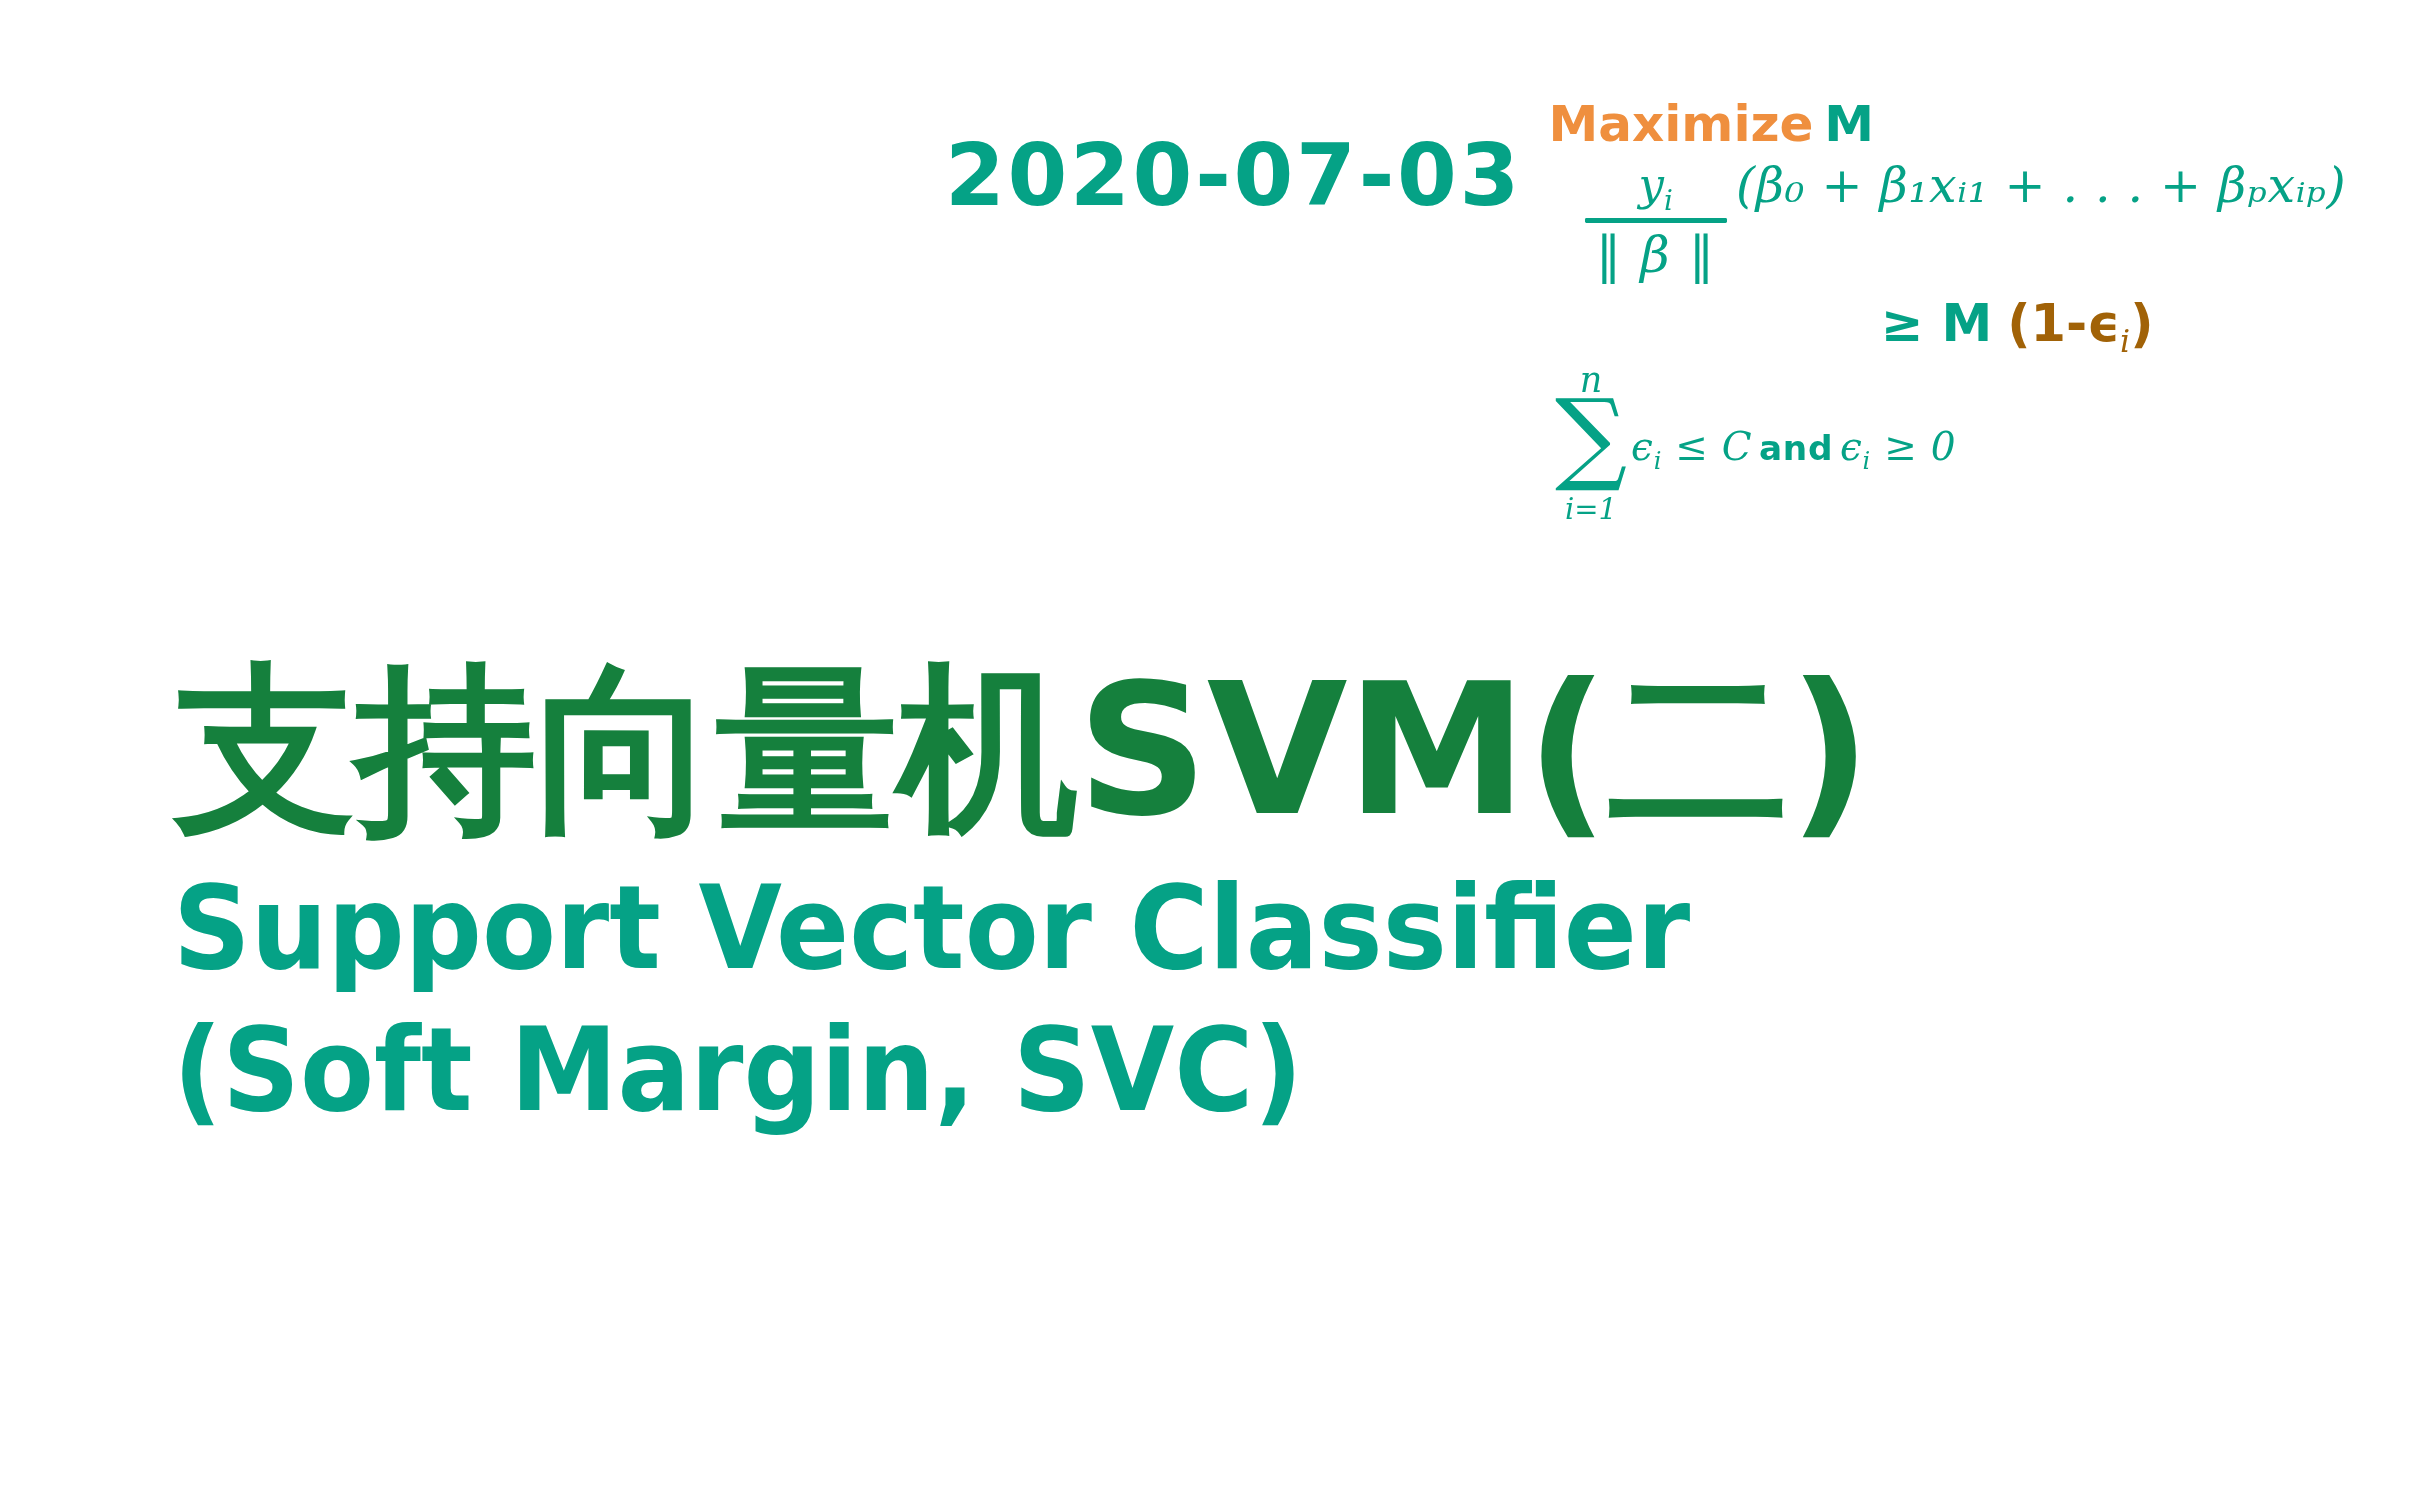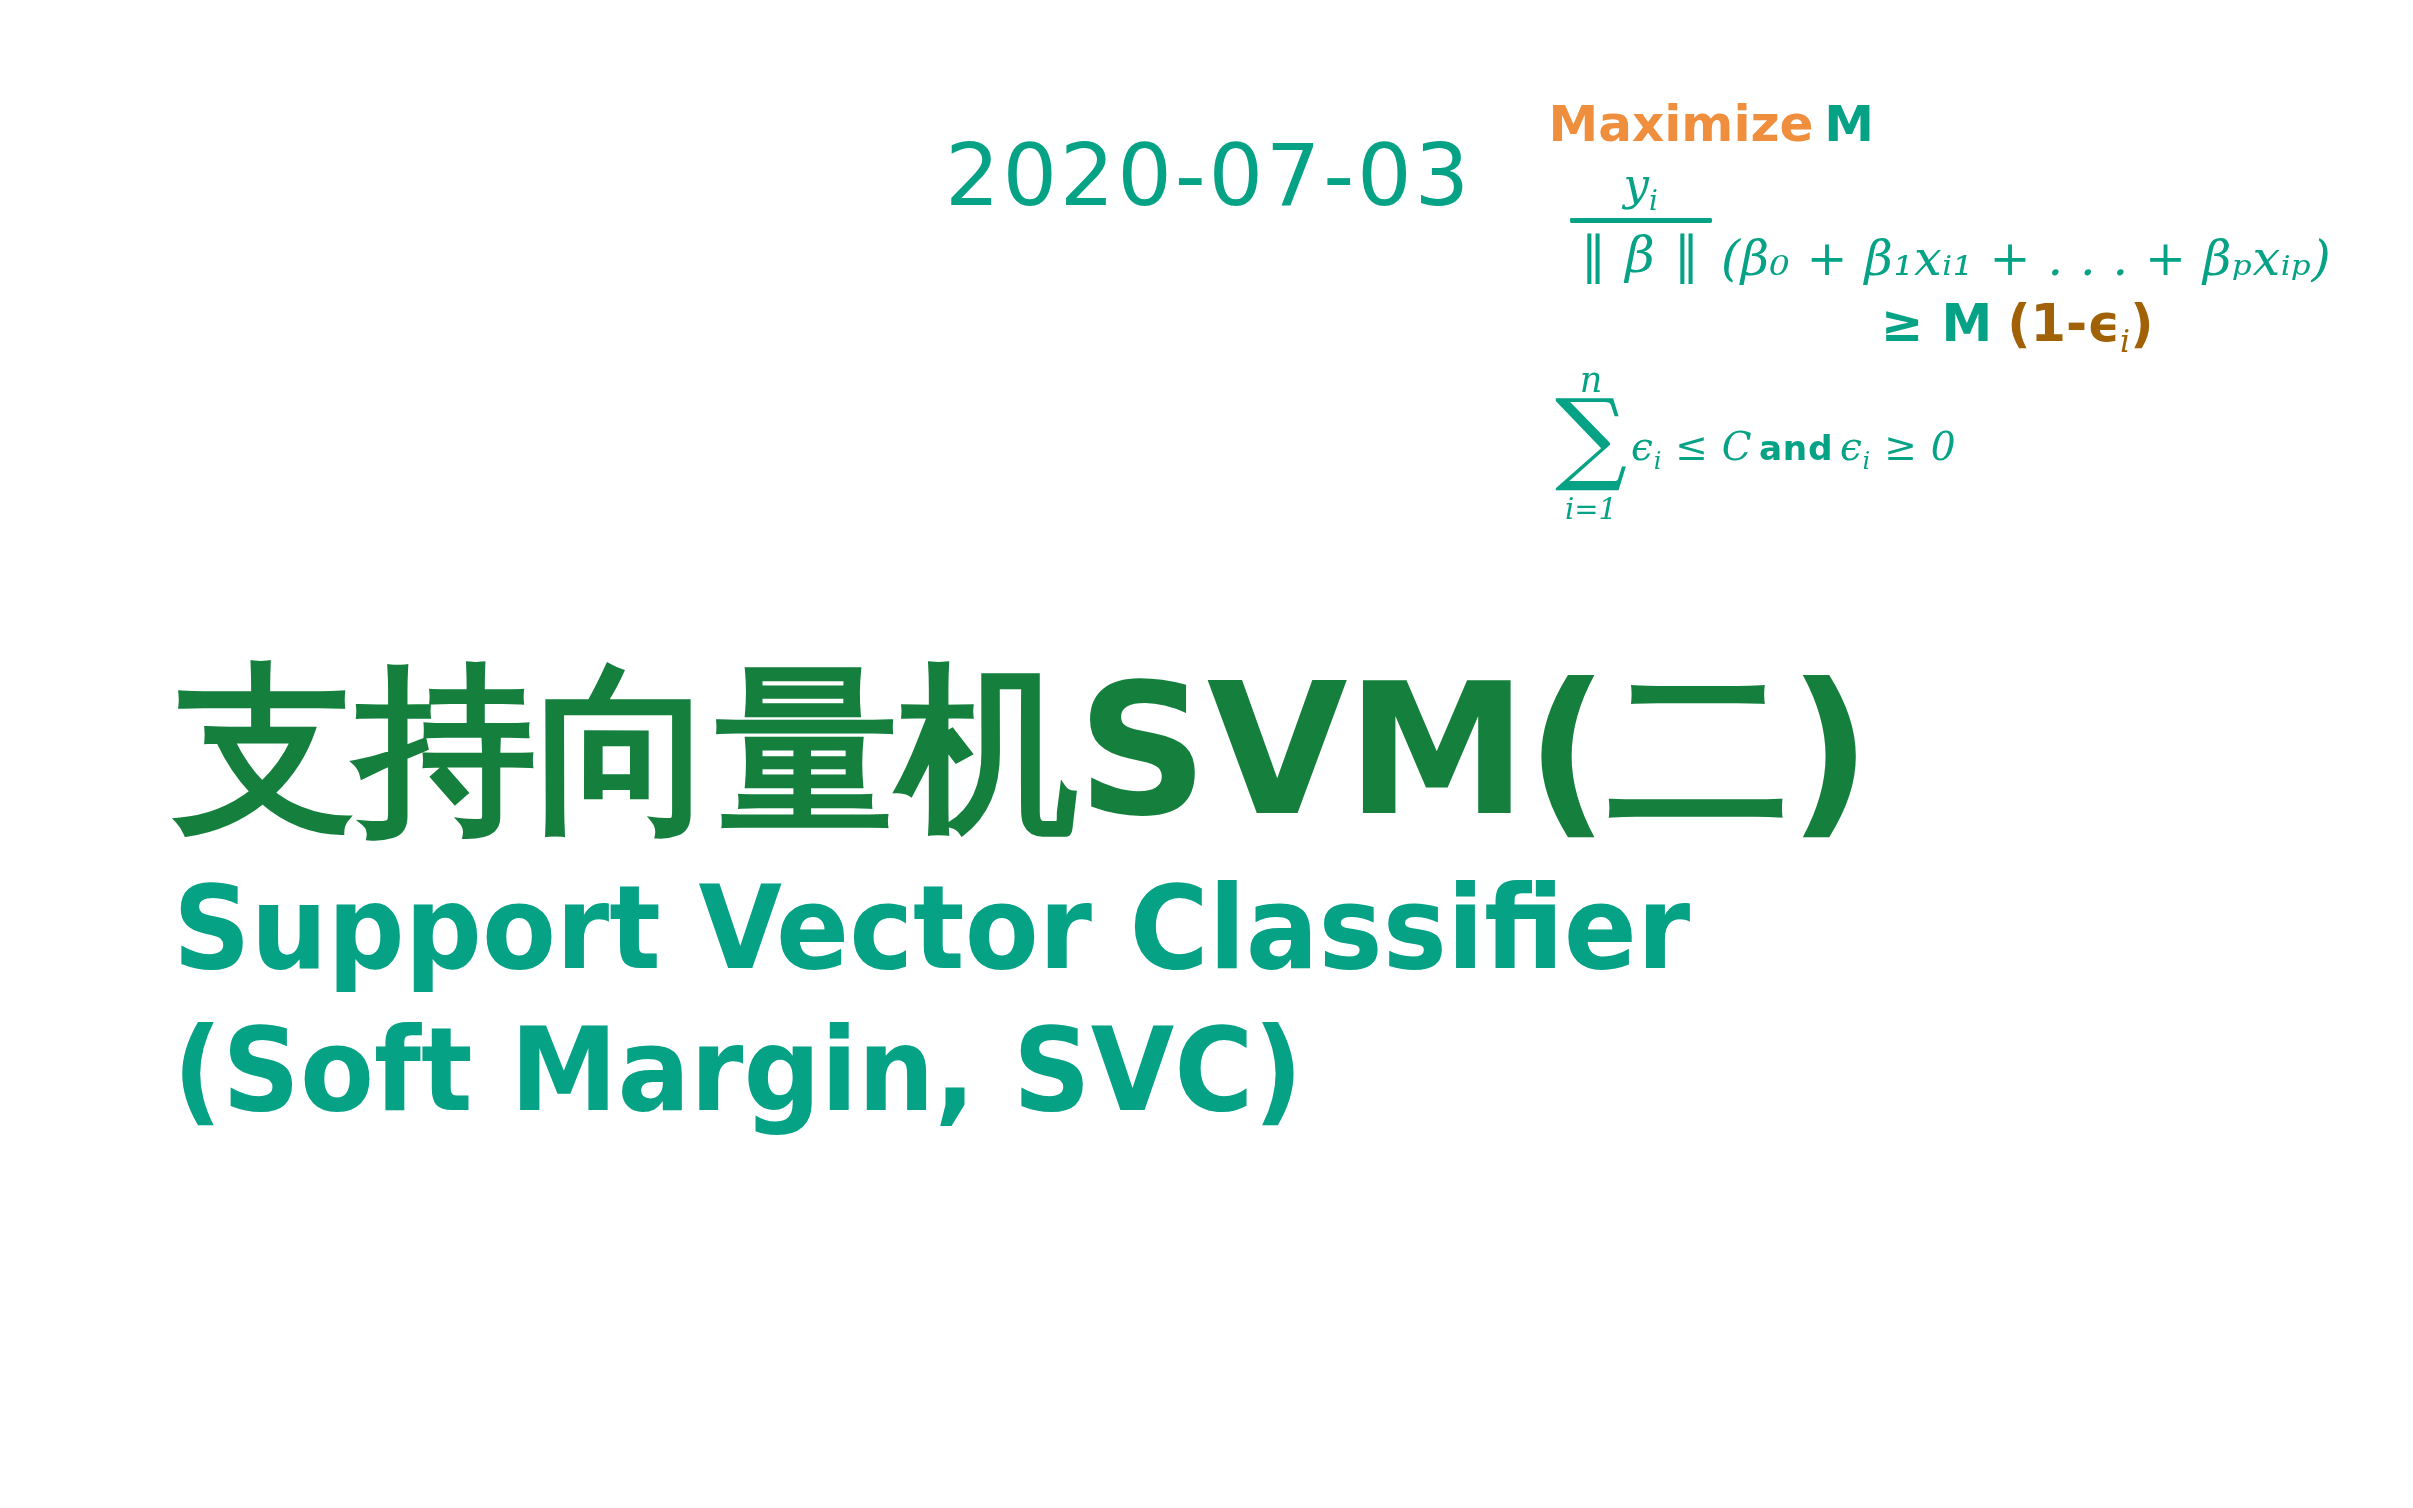--- a/index.html
+++ b/index.html
@@ -21,21 +21,21 @@
     inset: 0;
     background: #ffffff;
   }
 
   
   #date-label {
     position: absolute;
     left: 945px;
     top: 132px;
     font-family: "DejaVu Sans", sans-serif;
-    font-weight: 400;
+    font-weight: 700;
     font-size: 86px;
     line-height: 1;
     letter-spacing: 2.7px;
     color: #05a286;
     white-space: nowrap;
   }
 
   
   #formula-block {
     position: absolute;
@@ -57,24 +57,24 @@
     white-space: nowrap;
   }
   #formula-objective .m-term {
     color: #05a286;
     margin-left: 10.8px;
   }
 
   
   #constraint-line-1 {
     position: absolute;
-    left: 0px;
+    left: 15px;
     top: 80px;
     display: flex;
-    align-items: flex-end;
+    align-items: flex-start;
     white-space: nowrap;
   }
 
   .frac {
     display: inline-flex;
     flex-direction: column;
     align-items: center;
     justify-content: center;
     margin: 0 9.5px 0 27px;
     vertical-align: middle;

